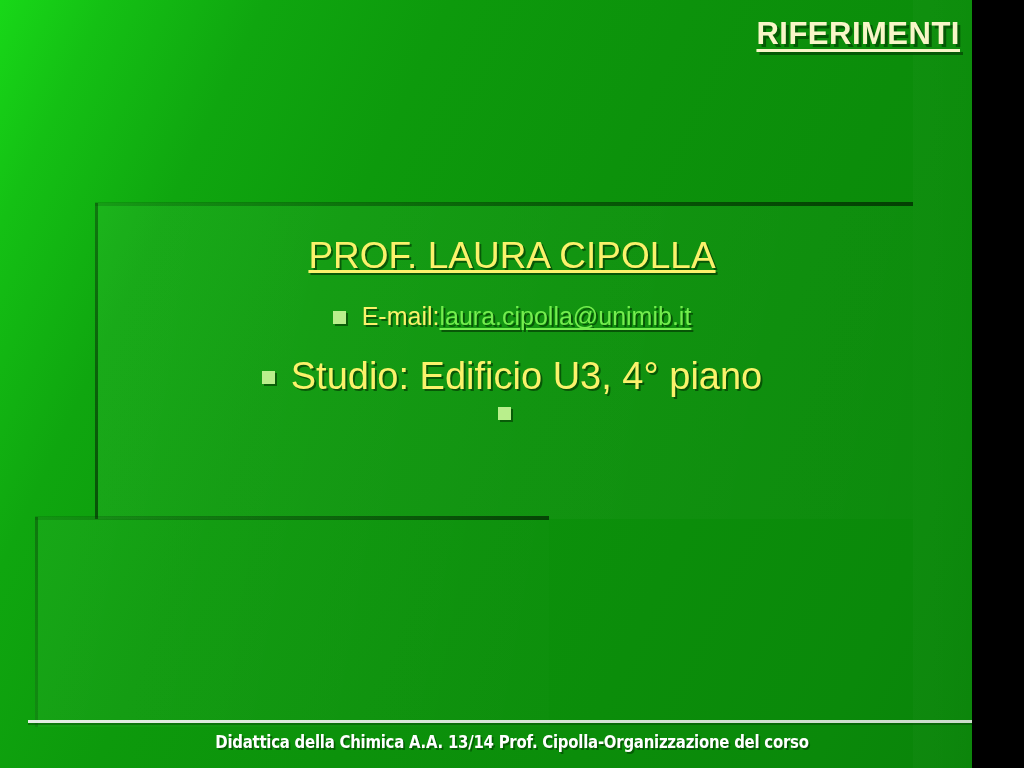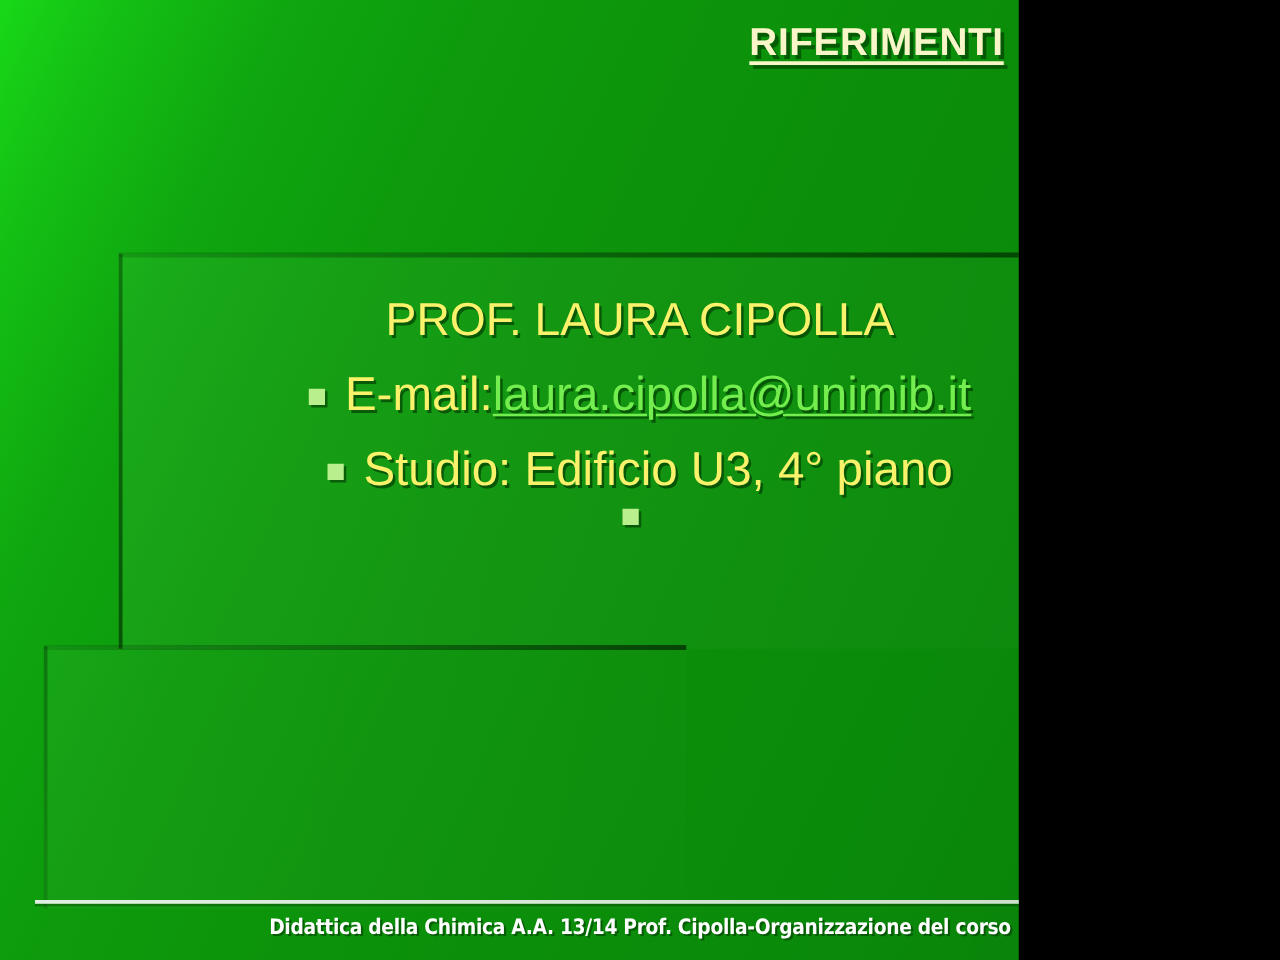--- a/index.html
+++ b/index.html
@@ -7,21 +7,21 @@
     margin: 0;
     padding: 0;
     background: #000;
   }
   body {
     font-family: "Liberation Sans", sans-serif;
   }
 
   #slide {
     position: relative;
-    width: 815px;
+    width: 972px;
     height: 768px;
     overflow: hidden;
     
     background:
       linear-gradient(115deg,
         #18d818 0%,
         #14c014 8%,
         #0fa60f 20%,
         #0d9a0c 34%,
         #0c920b 52%,
@@ -142,22 +142,22 @@
 
   .link {
     color: #74ee4e;
     text-decoration: underline;
     text-underline-offset: 3px;
     text-decoration-thickness: 2px;
     text-shadow: 2px 2px 0 rgba(0,45,0,0.60);
     text-align: right;
   }
 
-  .line-title   { font-size: 37px; }
-  .line-email   { font-size: 38px; }
+  .line-title   { font-size: 37px; text-decoration: underline; }
+  .line-email   { font-size: 25px; }
   .line-studio  { font-size: 38px; }
   .line-lab     { font-size: 38px; }
 
   
   #footer-rule {
     position: absolute;
     left: 28px;
     top: 720px;
     width: 982px;
     height: 3px;

